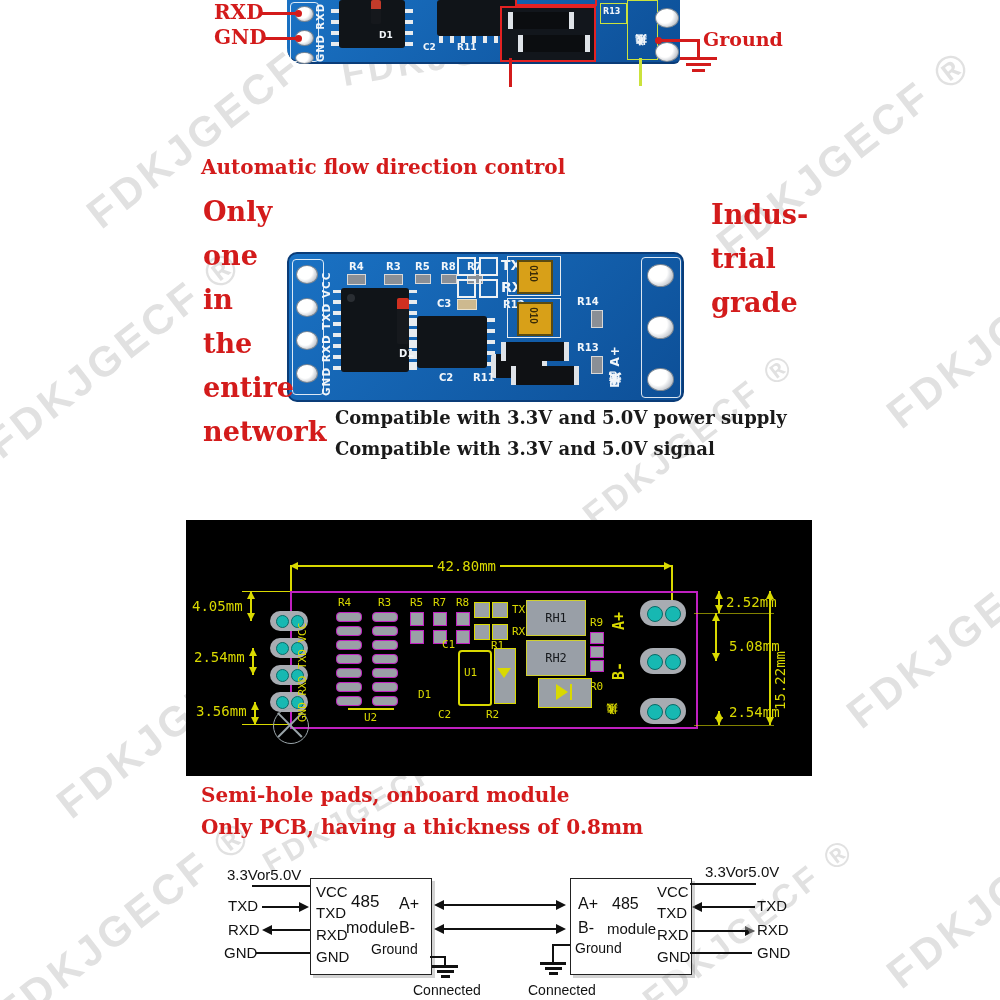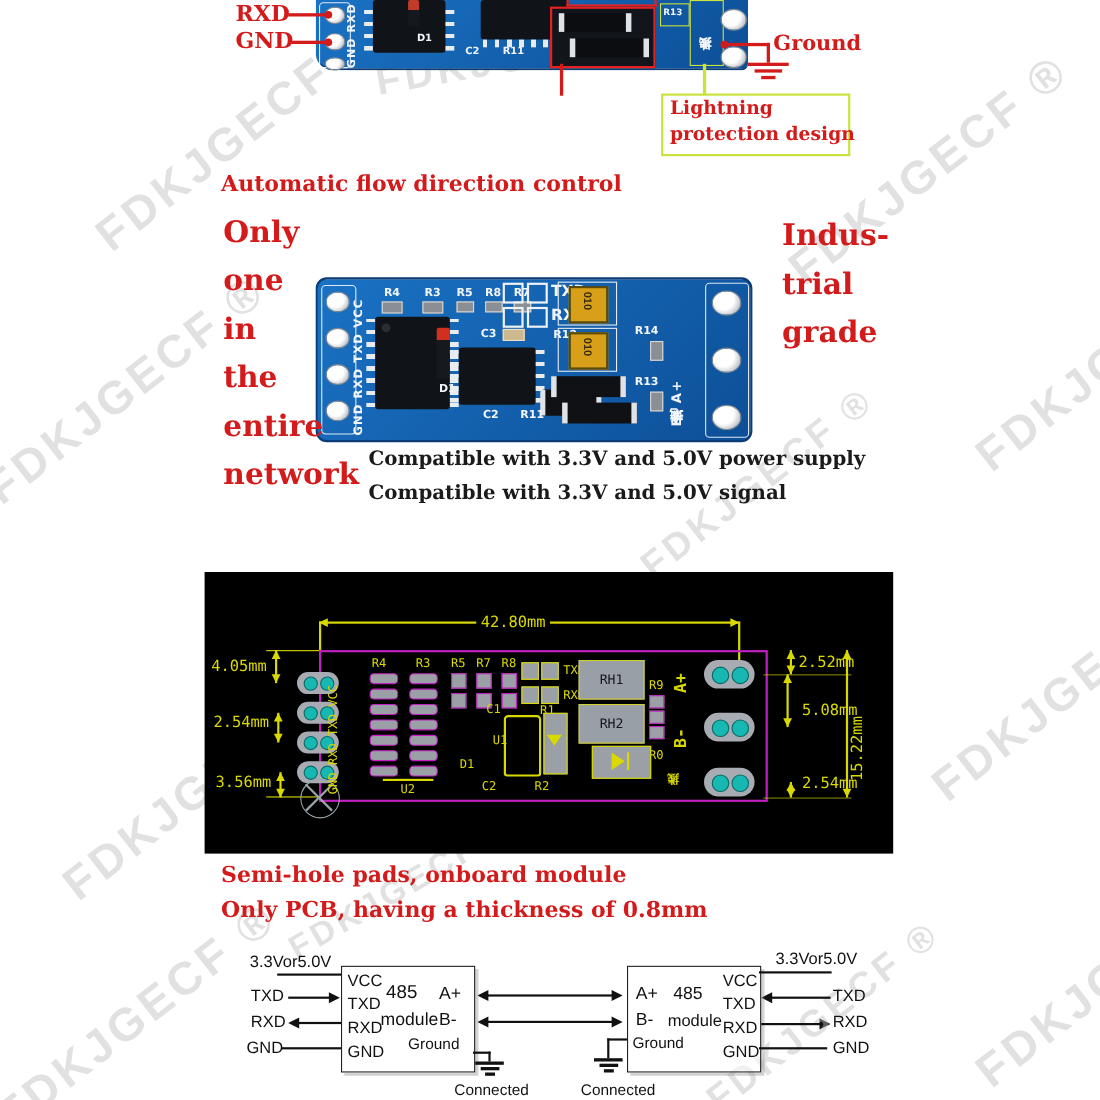--- a/index.html
+++ b/index.html
@@ -108,24 +108,20 @@
   <div class="a dot" style="left:655px;top:37px;"></div>
   <div class="a rl" style="left:659px;top:39px;width:41px;height:2.5px;"></div>
   <div class="a rl" style="left:697px;top:39px;width:2.5px;height:18px;"></div>
   <div class="a rl" style="left:680px;top:57px;width:37px;height:3px;"></div>
   <div class="a rl" style="left:686px;top:63px;width:25px;height:3px;"></div>
   <div class="a rl" style="left:692px;top:69px;width:13px;height:3px;"></div>
   <div class="a red" style="left:703px;top:28px;font-size:19px;">Ground</div>
 
   <div class="a rl" style="left:509px;top:58px;width:2.5px;height:29px;"></div>
   <div class="a yl-line" style="left:639px;top:58px;width:2.5px;height:28px;"></div>
-  <div class="a callout2" style="left:601px;top:85px;width:156px;height:51px;padding:1px 6px;">
-    <div class="cotext">Lightning</div>
-    <div class="cotext">protection design</div>
-  </div>
 
   <div class="a red" style="left:201px;top:155px;font-size:20px;">Automatic flow direction control</div>
   <div class="a red" style="left:203px;top:196px;font-size:27px;">Only</div>
   <div class="a red" style="left:203px;top:240px;font-size:27px;">one</div>
   <div class="a red" style="left:203px;top:284px;font-size:27px;">in</div>
   <div class="a red" style="left:203px;top:328px;font-size:27px;">the</div>
   <div class="a red" style="left:203px;top:372px;font-size:27px;">entire</div>
   <div class="a red" style="left:203px;top:416px;font-size:27px;">network</div>
   <div class="a red" style="left:711px;top:199px;font-size:27px;">Indus-</div>
   <div class="a red" style="left:711px;top:243px;font-size:27px;">trial</div>
@@ -266,21 +262,21 @@
     <div class="a fpP" style="left:270px;top:110px;width:12px;height:12px;"></div>
     <div class="a" style="left:288px;top:82px;width:14px;height:14px;border:1.5px solid #d9d900;background:#9aa0a6;"></div>
     <div class="a" style="left:306px;top:82px;width:14px;height:14px;border:1.5px solid #d9d900;background:#9aa0a6;"></div>
     <div class="a ym" style="left:326px;top:83px;font-size:11px;">TXD</div>
     <div class="a" style="left:288px;top:104px;width:14px;height:14px;border:1.5px solid #d9d900;background:#9aa0a6;"></div>
     <div class="a" style="left:306px;top:104px;width:14px;height:14px;border:1.5px solid #d9d900;background:#9aa0a6;"></div>
     <div class="a ym" style="left:326px;top:105px;font-size:11px;">RXD</div>
     <div class="a ym" style="left:256px;top:118px;font-size:11px;">C1</div>
     <div class="a ym" style="left:305px;top:119px;font-size:11px;">R1</div>
     <div class="a" style="left:272px;top:130px;width:30px;height:52px;border:2px solid #d9d900;border-radius:4px 4px 3px 3px;"></div>
-    <div class="a ym" style="left:262px;top:146px;font-size:11px;">U1</div>
+    <div class="a ym" style="left:278px;top:146px;font-size:11px;">U1</div>
     <div class="a ym" style="left:232px;top:168px;font-size:11px;">D1</div>
     <div class="a ym" style="left:252px;top:188px;font-size:11px;">C2</div>
     <div class="a ym" style="left:300px;top:188px;font-size:11px;">R2</div>
     <div class="a yline" style="left:162px;top:188px;width:46px;height:1.5px;"></div>
     <div class="a ym" style="left:178px;top:191px;font-size:11px;">U2</div>
     <div class="a" style="left:340px;top:80px;width:58px;height:34px;background:#999fa7;border:1px solid #cfcf30;color:#15181c;font-family:'DejaVu Sans Mono',monospace;font-size:12px;line-height:34px;text-align:center;">RH1</div>
     <div class="a" style="left:340px;top:120px;width:58px;height:34px;background:#999fa7;border:1px solid #cfcf30;color:#15181c;font-family:'DejaVu Sans Mono',monospace;font-size:12px;line-height:34px;text-align:center;">RH2</div>
     <div class="a ym" style="left:404px;top:96px;font-size:11px;">R9</div>
     <div class="a fpP" style="left:404px;top:112px;width:12px;height:10px;"></div>
     <div class="a fpP" style="left:404px;top:126px;width:12px;height:10px;"></div>

